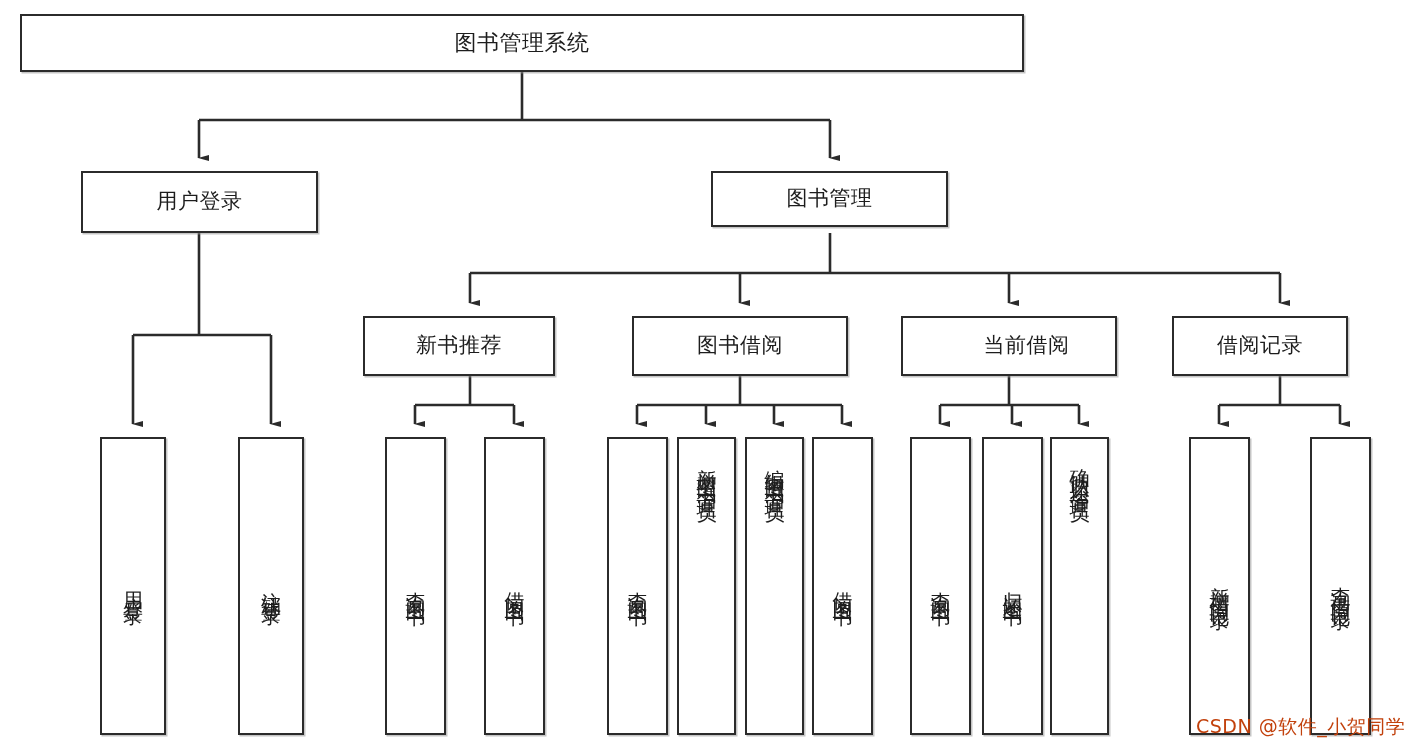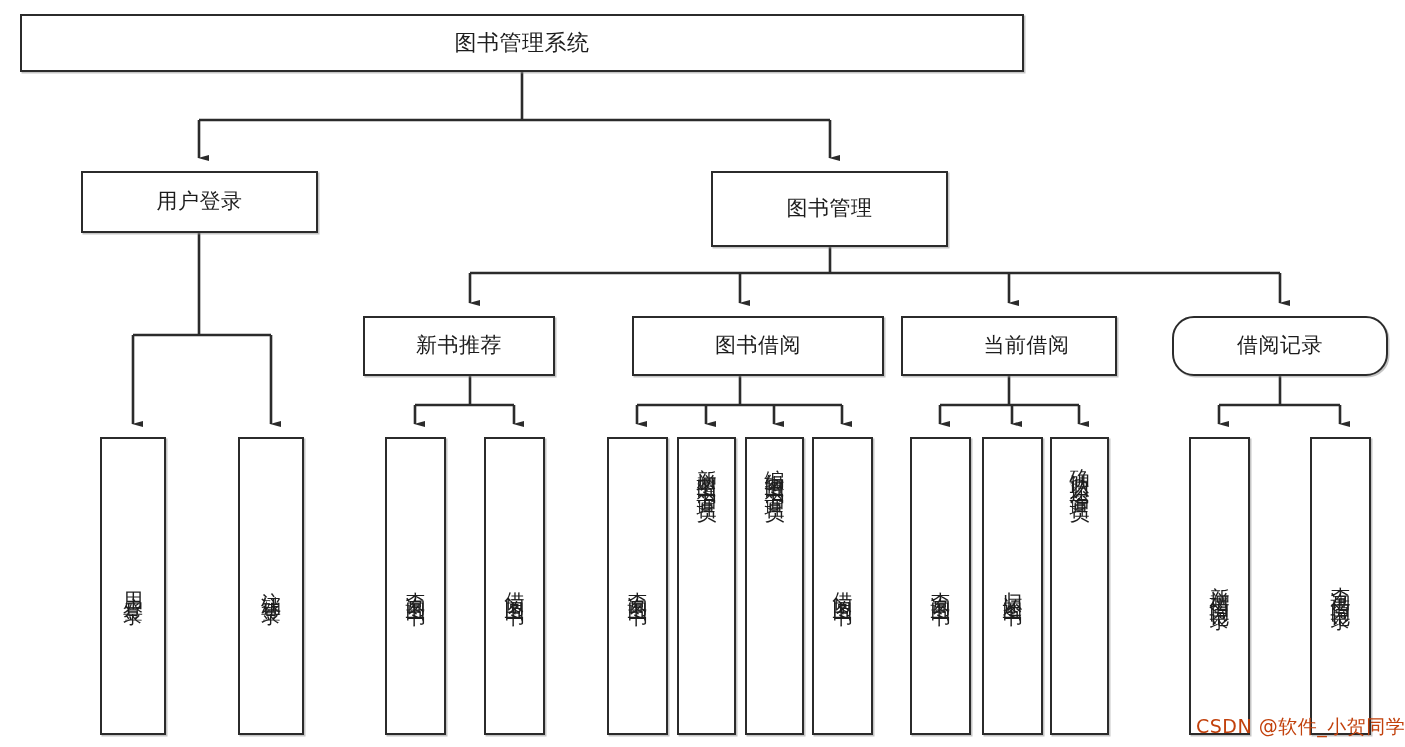--- a/index.html
+++ b/index.html
@@ -120,34 +120,34 @@
     </g>
   </svg>
 
   <div class="node root h" style="left: 20px; top: 14px; width: 1004px; height: 58px;">
     <span>图书管理系统</span>
   </div>
 
   <div class="node h" style="left: 81px; top: 171px; width: 237px; height: 62px;">
     <span>用户登录</span>
   </div>
-  <div class="node h" style="left: 711px; top: 171px; width: 237px; height: 76px;">
+  <div class="node h" style="left: 711px; top: 171px; width: 237px; height: 56px;">
     <span>图书管理</span>
   </div>
 
   <div class="node h" style="left: 363px; top: 316px; width: 192px; height: 60px;">
     <span>新书推荐</span>
   </div>
-  <div class="node h" style="left: 632px; top: 316px; width: 252px; height: 60px;">
+  <div class="node h" style="left: 632px; top: 316px; width: 216px; height: 60px;">
     <span>图书借阅</span>
   </div>
   <div class="node h" style="left: 901px; top: 316px; width: 216px; height: 60px; padding-left: 35px;">
     <span>当前借阅</span>
   </div>
-  <div class="node h" style="left: 1172px; top: 316px; width: 216px; height: 60px; border-radius: 22px;">
+  <div class="node h" style="left: 1172px; top: 316px; width: 176px; height: 60px;">
     <span>借阅记录</span>
   </div>
 
   <div class="node v" style="left: 100px; top: 437px; width: 66px; height: 298px; align-items: center; padding-top: 0px;">
     <span class="vtext">用户登录</span>
   </div>
   <div class="node v" style="left: 238px; top: 437px; width: 66px; height: 298px; align-items: center; padding-top: 0px;">
     <span class="vtext">注销登录</span>
   </div>
   <div class="node v" style="left: 385px; top: 437px; width: 61px; height: 298px; align-items: center; padding-top: 0px;">

